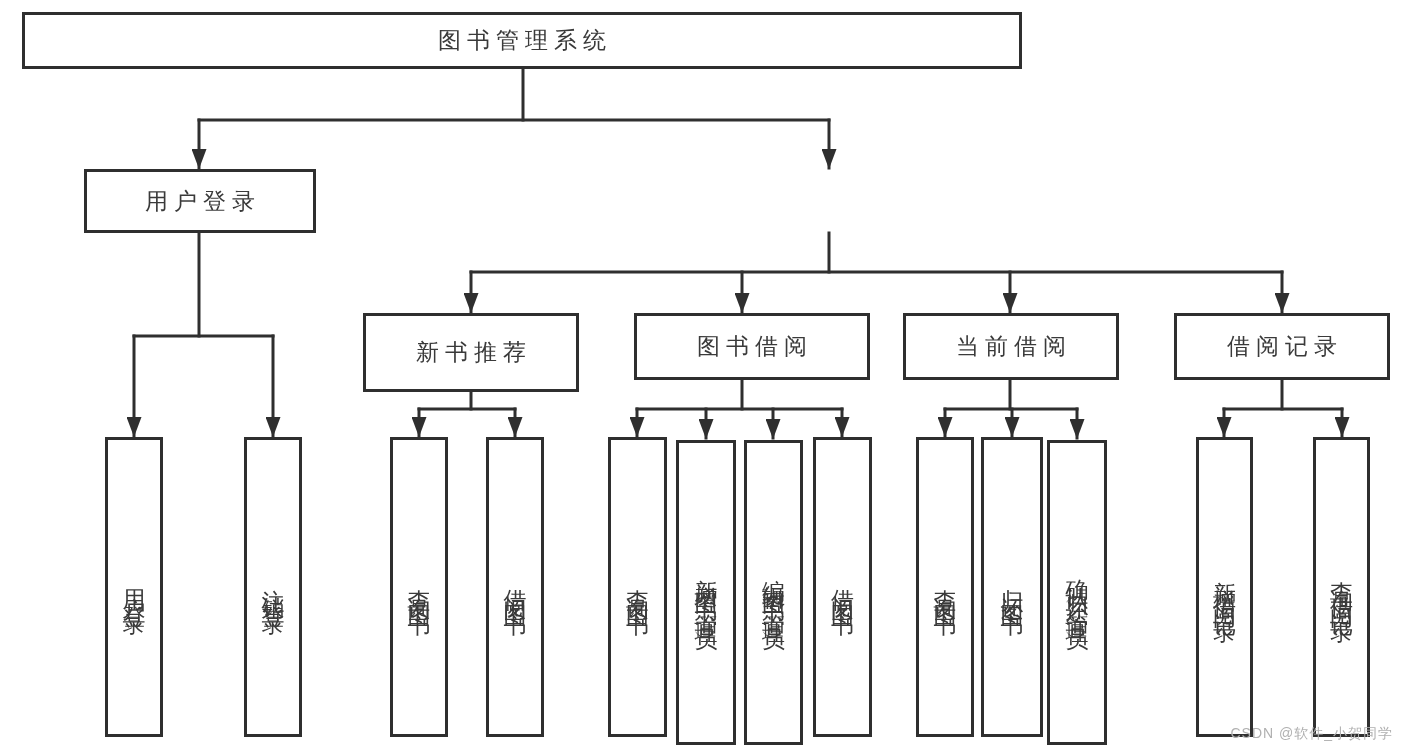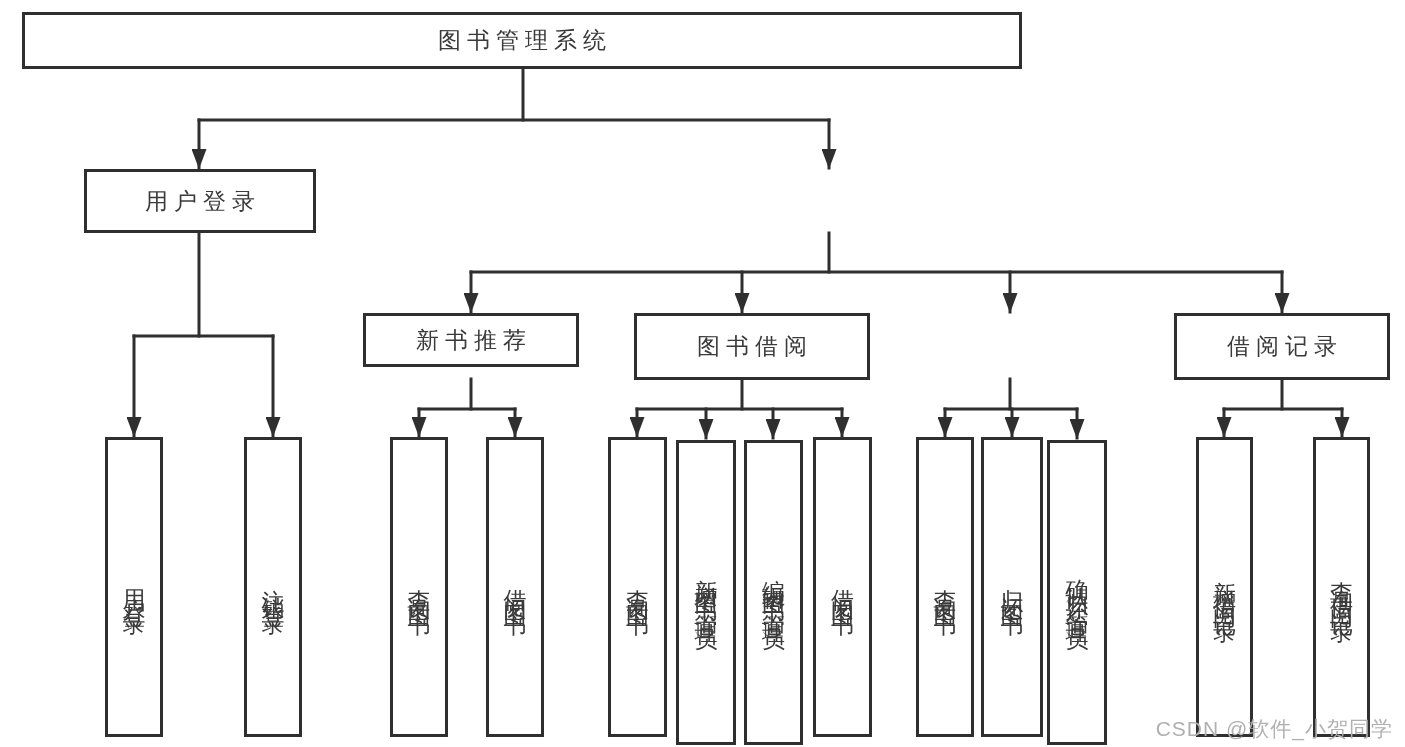--- a/index.html
+++ b/index.html
@@ -41,21 +41,21 @@
     text-orientation:mixed;
     font-size:23px;
     letter-spacing:8px;
     line-height:1;
     white-space:nowrap;
   }
   .vbox.tight span{letter-spacing:7px;}
   .watermark{
     position:absolute;
     right:12px;bottom:4px;
-    font-size:21px;
+    font-size:14px;
     letter-spacing:1px;
     color:var(--watermark);
     white-space:nowrap;
   }
 </style>
 </head>
 <body>
 
 <div class="stage">
 
@@ -108,25 +108,28 @@
   </svg>
 
   <div class="hbox" style="left:22px;top:12px;width:1000px;height:57px">
     <span>图书管理系统</span>
   </div>
 
   <div class="hbox" style="left:84px;top:169px;width:232px;height:64px">
     <span>用户登录</span>
   </div>
 
-  <div class="hbox" style="left:363px;top:313px;width:216px;height:54px">
+  <div class="hbox" style="left:363px;top:313px;width:216px;height:79px">
     <span>新书推荐</span>
   </div>
   <div class="hbox" style="left:634px;top:313px;width:236px;height:67px">
     <span>图书借阅</span>
+  </div>
+  <div class="hbox" style="left:903px;top:313px;width:216px;height:67px">
+    <span>当前借阅</span>
   </div>
   <div class="hbox" style="left:1174px;top:313px;width:216px;height:67px">
     <span>借阅记录</span>
   </div>
 
   <div class="vbox" style="left:105px;top:437px;width:58px;height:300px">
     <span>用户登录</span>
   </div>
   <div class="vbox" style="left:244px;top:437px;width:58px;height:300px">
     <span>注销登录</span>

